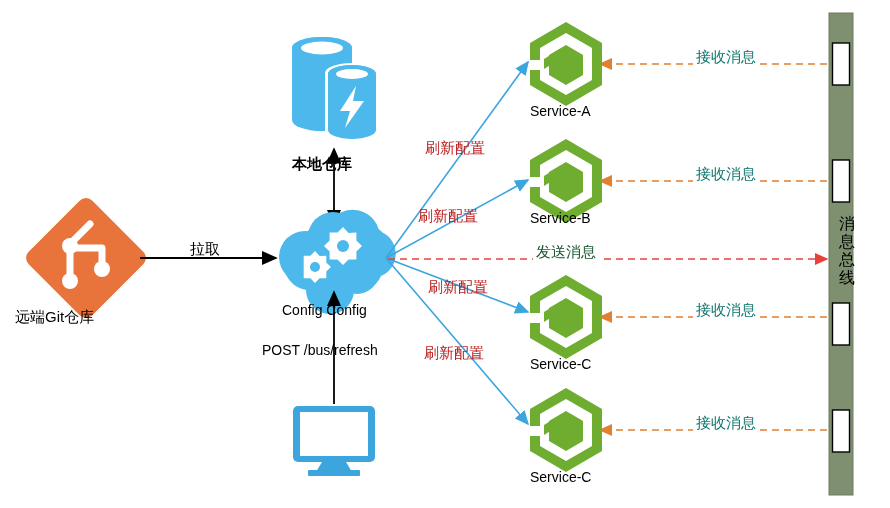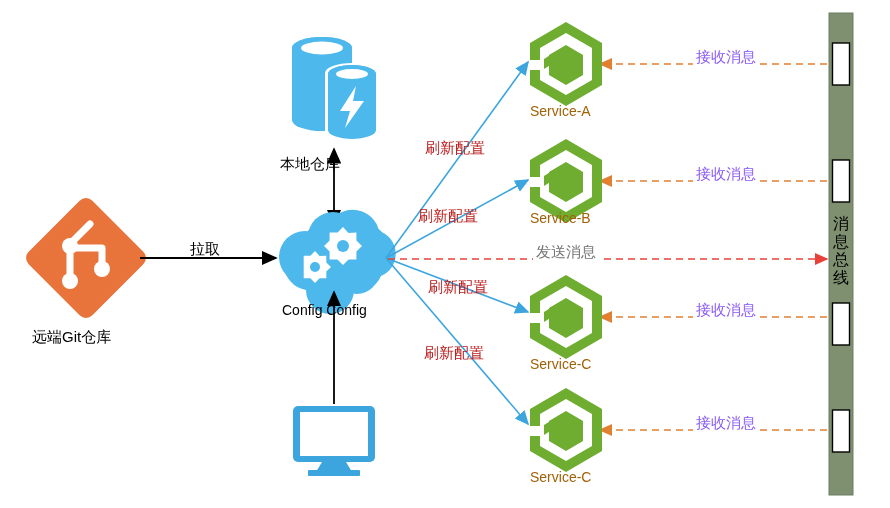--- a/index.html
+++ b/index.html
@@ -2,23 +2,23 @@
 <html><head>
 <meta charset="utf-8">
 <style>
   html,body{margin:0;padding:0;background:#ffffff;}
   body{width:890px;height:508px;position:relative;overflow:hidden;
        font-family:"Liberation Sans","DejaVu Sans",sans-serif;}
   #canvas{position:absolute;left:0;top:0;width:890px;height:508px;}
   .lbl{position:absolute;white-space:nowrap;font-size:14px;color:#000;}
   .lbl.cn{font-size:15px;}
   .lbl.blue{color:#b91c1c;font-size:15px;}
-  .lbl.red{color:#737373;font-size:15px;}
-  .lbl.orange{color:#8b5cf6;font-size:15px;}
-  .svc-lbl{position:absolute;font-size:14px;color:#a16207;white-space:nowrap;}
+  .lbl.red{color:#14532d;font-size:15px;}
+  .lbl.orange{color:#0f766e;font-size:15px;}
+  .svc-lbl{position:absolute;font-size:14px;color:#000000;white-space:nowrap;}
   .bus-text{position:absolute;font-size:16px;color:#000;line-height:18px;
             text-align:center;width:24px;}
   svg{position:absolute;left:0;top:0;overflow:visible;}
 </style>
 </head>
 <body>
 
 <div id="canvas">
 
   <svg width="890" height="508" viewBox="0 0 890 508">
@@ -160,43 +160,44 @@
       <g transform="translate(566,430)">
         <path d="M0,-42 L36,-21 L36,21 L0,42 L-36,21 L-36,-21 Z
                  M0,-31 L26,-16 L26,16 L0,31 L-26,16 L-26,-16 Z" fill="#6FAD31" fill-rule="evenodd"></path>
         <path d="M-37,-4 L-20,-4 L-20,6 L-37,6 Z" fill="#ffffff"></path>
         <path d="M-22,-5 L-6,-15 L-6,-5 L-22,5 Z" fill="#6FAD31"></path>
         <path d="M0,-19 L17,-9 L17,11 L0,21 L-17,11 L-17,-9 Z" fill="#6FAD31"></path>
       </g>
     </g>
   </svg>
 
-  <div class="lbl cn" style="left:32px;top:308px;margin-top:20px;">远端Git仓库</div>
-
-  <div class="lbl cn" style="left:280px;top:155px;">本地仓库</div>
+  <div class="lbl cn" style="left:15px;top:308px;">远端Git仓库</div>
+
+  <div class="lbl cn" style="left:292px;top:155px;font-weight:bold;">本地仓库</div>
 
   <div class="lbl" style="left:282px;top:302px;">Config Config</div>
 
+  <div class="lbl" style="left:262px;top:342px;">POST /bus/refresh</div>
 
   <div class="lbl cn" style="left:190px;top:240px;">拉取</div>
 
   <div class="lbl blue" style="left:425px;top:139px;">刷新配置</div>
   <div class="lbl blue" style="left:418px;top:207px;">刷新配置</div>
   <div class="lbl blue" style="left:428px;top:278px;">刷新配置</div>
   <div class="lbl blue" style="left:424px;top:344px;">刷新配置</div>
 
   <div class="lbl red" style="left:533px;top:243px;background:#ffffff;padding:0 3px;">发送消息</div>
 
   <div class="lbl orange" style="left:693px;top:48px;background:#ffffff;padding:0 3px;">接收消息</div>
   <div class="lbl orange" style="left:693px;top:165px;background:#ffffff;padding:0 3px;">接收消息</div>
   <div class="lbl orange" style="left:693px;top:301px;background:#ffffff;padding:0 3px;">接收消息</div>
   <div class="lbl orange" style="left:693px;top:414px;background:#ffffff;padding:0 3px;">接收消息</div>
 
   <div class="svc-lbl" style="left:530px;top:103px;">Service-A</div>
   <div class="svc-lbl" style="left:530px;top:210px;">Service-B</div>
   <div class="svc-lbl" style="left:530px;top:356px;">Service-C</div>
   <div class="svc-lbl" style="left:530px;top:469px;">Service-C</div>
 
-  <div class="bus-text" style="left:829px;top:215px;">
+  <div class="bus-text" style="left:829px;top:215px;padding-left:6px;">
     <div style="word-break:break-all;">消息总线</div>
   </div>
 
 </div>
 
 </body></html>

